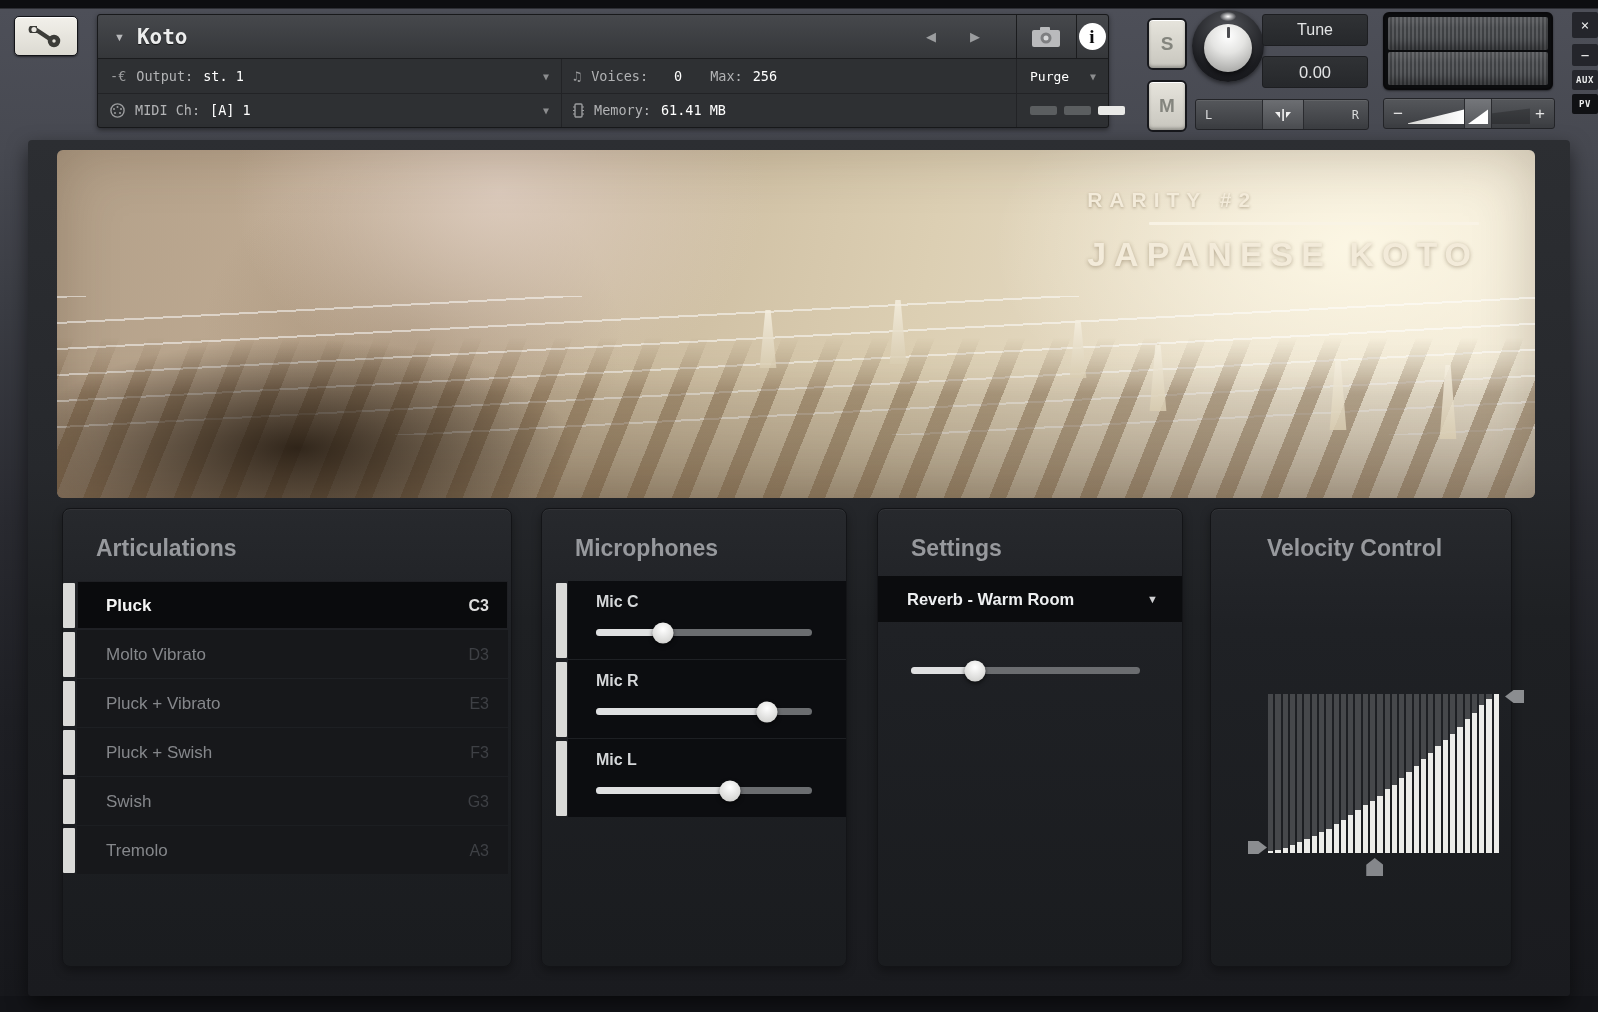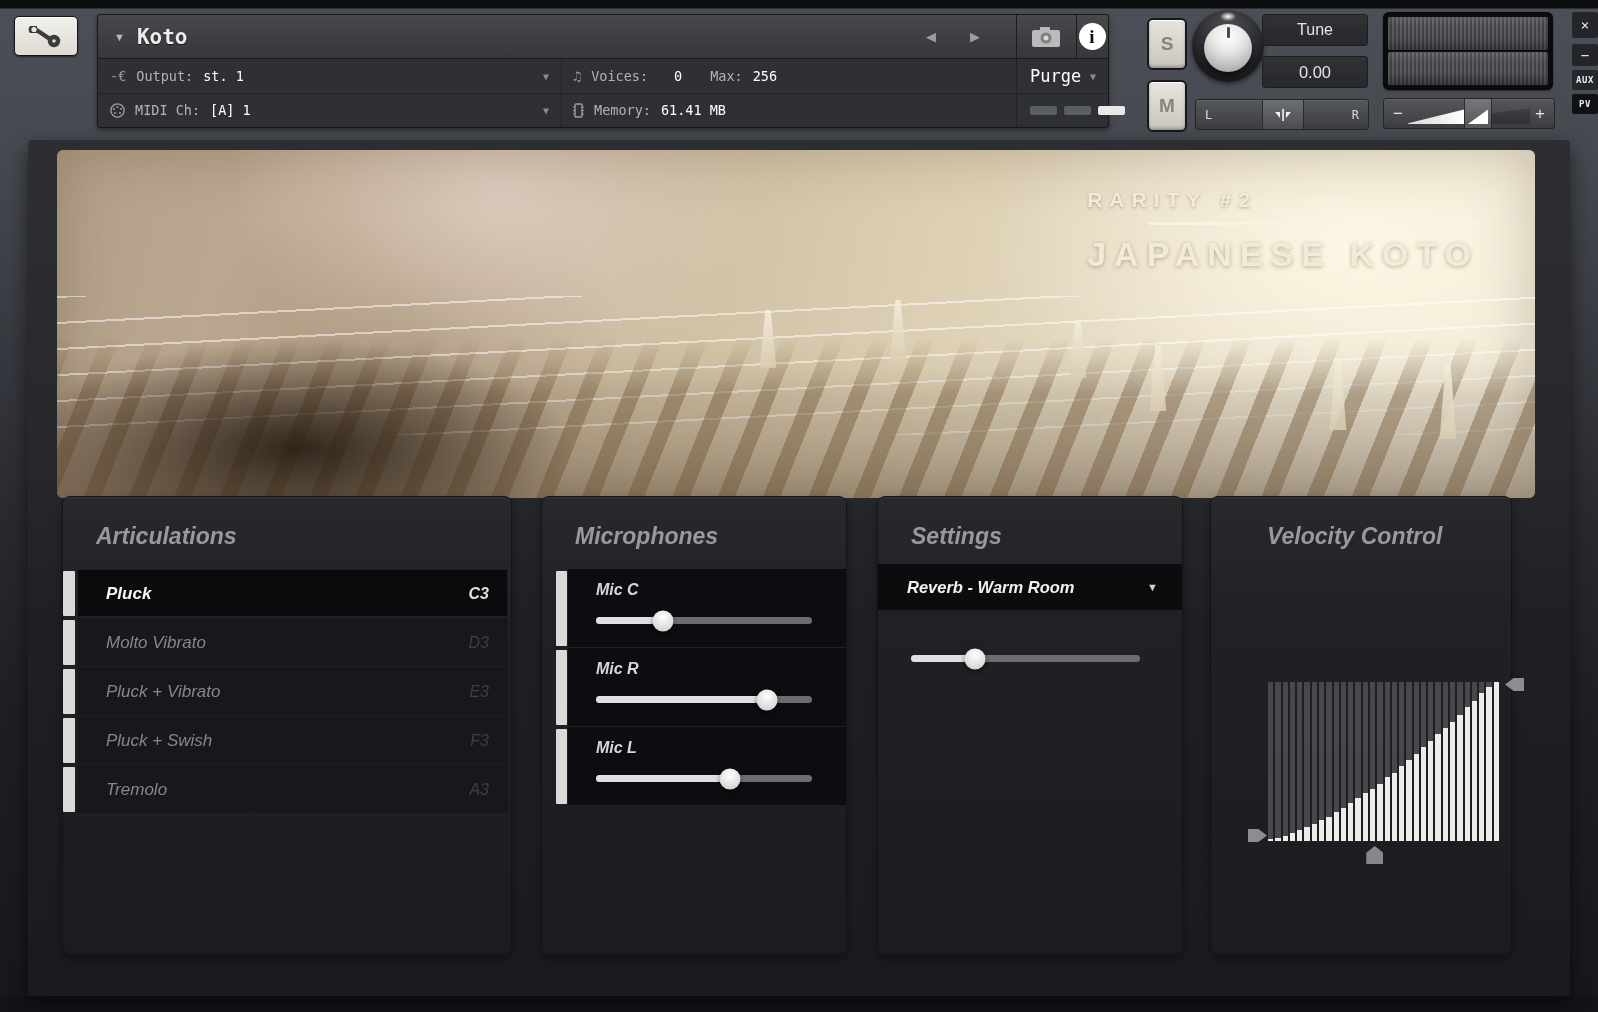--- a/index.html
+++ b/index.html
@@ -27,21 +27,21 @@
   .m-row{position:absolute;left:0;right:0;height:34px;font-family:"DejaVu Sans Mono",monospace;font-size:13.5px;}
   .m-row2{top:44px;border-bottom:1px solid #222326;}
   .m-row3{top:78px;}
   .m-cell{position:absolute;top:0;height:100%;display:flex;align-items:center;color:#b2b3b5;}
   .m-cell .ico{margin:0 10px 0 12px;color:#9b9c9e;display:flex;align-items:center;}
   .m-cell .val{color:#ffffff;margin-left:10px;}
   .cell-dd{position:absolute;right:12px;color:#8c8d8f;font-size:10px;}
   .c1{left:0;width:463px;border-right:1px solid #222326;}
   .c2{left:463px;width:455px;border-right:1px solid #222326;}
   .c3{left:918px;width:92px;}
-  .purge{color:#fff;margin-left:14px;font-size:17px;}
+  .purge{color:#fff;margin-left:14px;font-size:13px;}
   .ind-bars{display:flex;gap:7px;margin-left:14px;}
   .ind-bar{width:27px;height:9px;border-radius:2px;background:#5b5e60;}
   .ind-bar.bright{background:#e9e9e7;}
   
   .sm-btn{position:absolute;left:1147px;width:36px;height:48px;border-radius:6px;
     background:linear-gradient(180deg,#e6e4dc,#c8c6be);border:2px solid #17181c;
     box-shadow:inset 0 1px 0 #fff, inset 0 -2px 3px rgba(0,0,0,.25);
     color:#84857e;font-size:19px;font-weight:bold;display:flex;align-items:center;justify-content:center;cursor:pointer;}
   #btn-s{top:18px;} #btn-m{top:80px;}
   
@@ -112,23 +112,23 @@
     background:repeating-linear-gradient(177deg,rgba(255,255,255,.85) 0 2px,rgba(255,255,255,0) 2px 26px);}
   .koto-image .body-shadow{position:absolute;left:-40px;bottom:-60px;width:560px;height:220px;border-radius:50%;
     background:radial-gradient(ellipse,rgba(38,28,18,.9),rgba(38,28,18,0) 70%);}
   .bridge{position:absolute;width:22px;height:58px;background:linear-gradient(180deg,#f5efe0,#d9cdb2);
     clip-path:polygon(38% 0,62% 0,88% 100%,12% 100%);opacity:.85;}
   .banner{position:absolute;top:38px;right:56px;text-align:left;color:#f3ebda;}
   .banner .rarity{font-size:21px;font-weight:bold;letter-spacing:7px;text-shadow:0 1px 3px rgba(90,70,40,.4);}
   .banner .rule{height:3px;width:330px;background:rgba(249,243,229,.92);margin:10px 0 10px auto;border-radius:1px;}
   .banner .big{font-size:34px;font-weight:bold;letter-spacing:8px;text-shadow:0 1px 4px rgba(90,70,40,.4);}
   
-  .panel{position:absolute;top:356px;height:459px;border-radius:8px;
+  .panel{position:absolute;top:368px;height:459px;border-radius:8px;
     background:linear-gradient(180deg,#27292d 0,#1f2125 120px,#1a1c1f 100%);
-    border:1px solid #131417;box-shadow:inset 0 1px 0 rgba(255,255,255,.05),0 4px 10px rgba(0,0,0,.35);box-sizing:border-box;font-style:italic;}
+    border:1px solid #131417;box-shadow:inset 0 1px 0 rgba(255,255,255,.05),0 4px 10px rgba(0,0,0,.35);box-sizing:border-box;}
   #panel-artic{left:34px;width:450px;}
   #panel-mics{left:513px;width:306px;}
   #panel-settings{left:849px;width:306px;}
   #panel-velocity{left:1182px;width:302px;}
   .panel-title{padding:26px 0 0 33px;font-size:23px;font-weight:bold;color:#97999d;}
   #panel-velocity .panel-title{padding-left:56px;}
   
   .artic-list{position:absolute;left:0;right:0;top:72px;}
   .artic-row{position:relative;height:49px;display:flex;align-items:center;cursor:pointer;}
   .artic-row .keytab{position:absolute;left:0;top:2px;width:12px;height:45px;background:#dadad8;border-radius:1px;}
@@ -343,20 +343,26 @@
         </div>
         <div class="artic-row">
           <span class="keytab"></span>
           <span class="rowbg"></span>
           <span class="lbl">Pluck + Swish</span>
           <span class="key">F3</span>
         </div>
         <div class="artic-row">
           <span class="keytab"></span>
           <span class="rowbg"></span>
+          <span class="lbl">Swish</span>
+          <span class="key">G3</span>
+        </div>
+        <div class="artic-row">
+          <span class="keytab"></span>
+          <span class="rowbg"></span>
           <span class="lbl">Tremolo</span>
           <span class="key">A3</span>
         </div>
       </div>
   </div>
 
   <div class="panel" id="panel-mics">
     <div class="panel-title">Microphones</div>
     <div class="mic-list" id="mic-list">
         <div class="mic-row">

